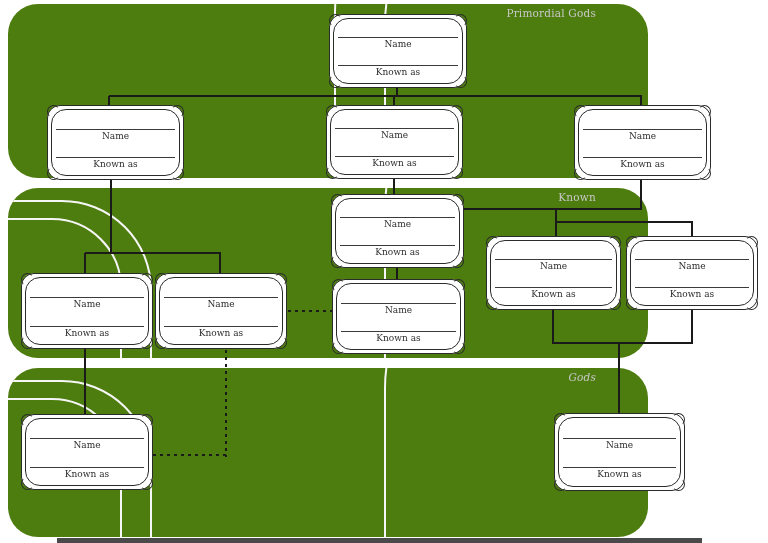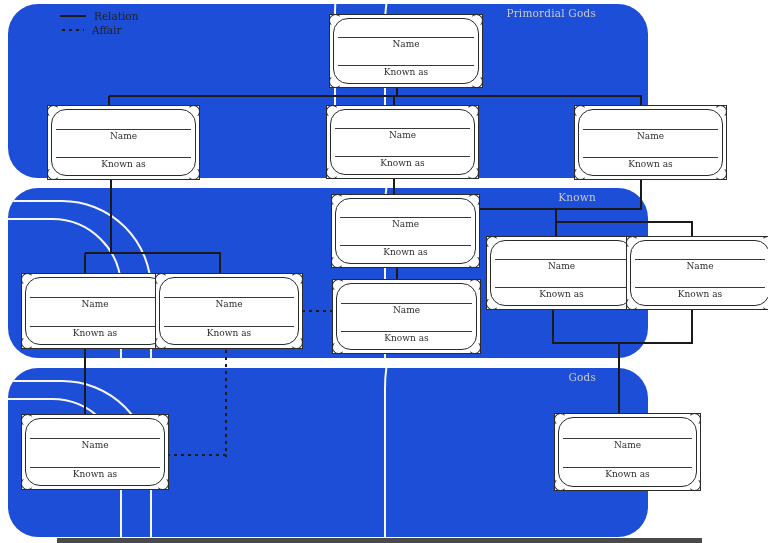--- a/index.html
+++ b/index.html
@@ -2,21 +2,21 @@
 <html><head>
 <meta charset="utf-8">
 <style>
   html,body{margin:0;padding:0;background:#ffffff;}
   #canvas{
     position:relative;width:768px;height:543px;overflow:hidden;
     font-family:"DejaVu Serif", serif;background:#ffffff;
   }
   
   .band{
-    position:absolute;left:8px;width:640px;background:#1d4ed8;
+    position:absolute;left:8px;width:640px;background:#4d7c0f;
     border-radius:30px;overflow:hidden;
   }
   .band-label{
     position:absolute;top:3px;right:52px;font-size:10.5px;color:#c9c9c9;
     letter-spacing:.2px;
   }
   .sw{position:absolute;border:2px solid #f6f6f6;border-radius:90px;}
   .sw.l{left:-150px;top:12px;width:290px;height:420px;}
   .sw.l2{left:-170px;top:30px;width:280px;height:420px;border-radius:70px;}
   .sw.r{right:-170px;top:-130px;width:430px;height:500px;border-radius:150px;}
@@ -35,21 +35,21 @@
   .edge{position:absolute;z-index:1;}
   .edge.relation{background:#1a1a1a;}
   .edge.relation.h{height:2px;}
   .edge.relation.v{width:2px;}
   .edge.affair{background-image:radial-gradient(circle 1.4px at 50% 50%, #1a1a1a 98%, rgba(0,0,0,0));}
   .edge.affair.h{height:4px;background-size:7px 4px;background-repeat:repeat-x;}
   .edge.affair.v{width:4px;background-size:4px 7px;background-repeat:repeat-y;}
   
   .node{
     position:absolute;z-index:2;background:#ffffff;
-    border:1px solid #2b2b2b;border-radius:0;padding-left:16px;
+    border:1px solid #2b2b2b;border-radius:13px;
   }
   .node .inner{
     position:absolute;inset:3px;border:1px solid #2b2b2b;border-radius:15px;
   }
   .node .c{position:absolute;width:11px;height:11px;border:1px solid #2b2b2b;border-radius:50%;}
   .node .c.tl{top:-1px;left:-1px;border-right-color:transparent;border-bottom-color:transparent;}
   .node .c.tr{top:-1px;right:-1px;border-left-color:transparent;border-bottom-color:transparent;}
   .node .c.bl{bottom:-1px;left:-1px;border-right-color:transparent;border-top-color:transparent;}
   .node .c.br{bottom:-1px;right:-1px;border-left-color:transparent;border-top-color:transparent;}
   .node .rule{position:absolute;left:8px;right:8px;height:1px;background:#3a3a3a;}
@@ -73,37 +73,27 @@
     <div class="sw r"></div>
     <div class="sw r2"></div>
     <div class="band-label">Primordial Gods</div>
   </div>
   <div class="band" style="top:188px;height:170px;">
     <div class="sw l"></div>
     <div class="sw l2"></div>
     <div class="sw r"></div>
     <div class="band-label">Known</div>
   </div>
-  <div class="band" style="top:368px;height:169px;">
+  <div class="band" style="top:368px;height:169px;font-style:italic;">
     <div class="sw l"></div>
     <div class="sw l2"></div>
     <div class="sw r"></div>
     <div class="band-label">Gods</div>
   </div>
 
-  <div id="legend">
-    <div class="legend-row">
-      <span class="legend-swatch-solid"></span>
-      <span class="legend-label">Relation</span>
-    </div>
-    <div class="legend-row">
-      <span class="legend-swatch-dotted"></span>
-      <span class="legend-label">Affair</span>
-    </div>
-  </div>
 
   <div id="diagram-layer">
       <div class="edge relation v" style="top: 84px; left: 396px; height: 13px;"></div>
       <div class="edge relation h" style="left: 109px; top: 95px; width: 533px;"></div>
       <div class="edge relation v" style="top: 96px; left: 108px; height: 14px;"></div>
       <div class="edge relation v" style="top: 96px; left: 393px; height: 14px;"></div>
       <div class="edge relation v" style="top: 96px; left: 640px; height: 14px;"></div>
       <div class="edge relation v" style="top: 175px; left: 393px; height: 23px;"></div>
       <div class="edge relation v" style="top: 175px; left: 110px; height: 79px;"></div>
       <div class="edge relation h" style="left: 85px; top: 252px; width: 136px;"></div>

